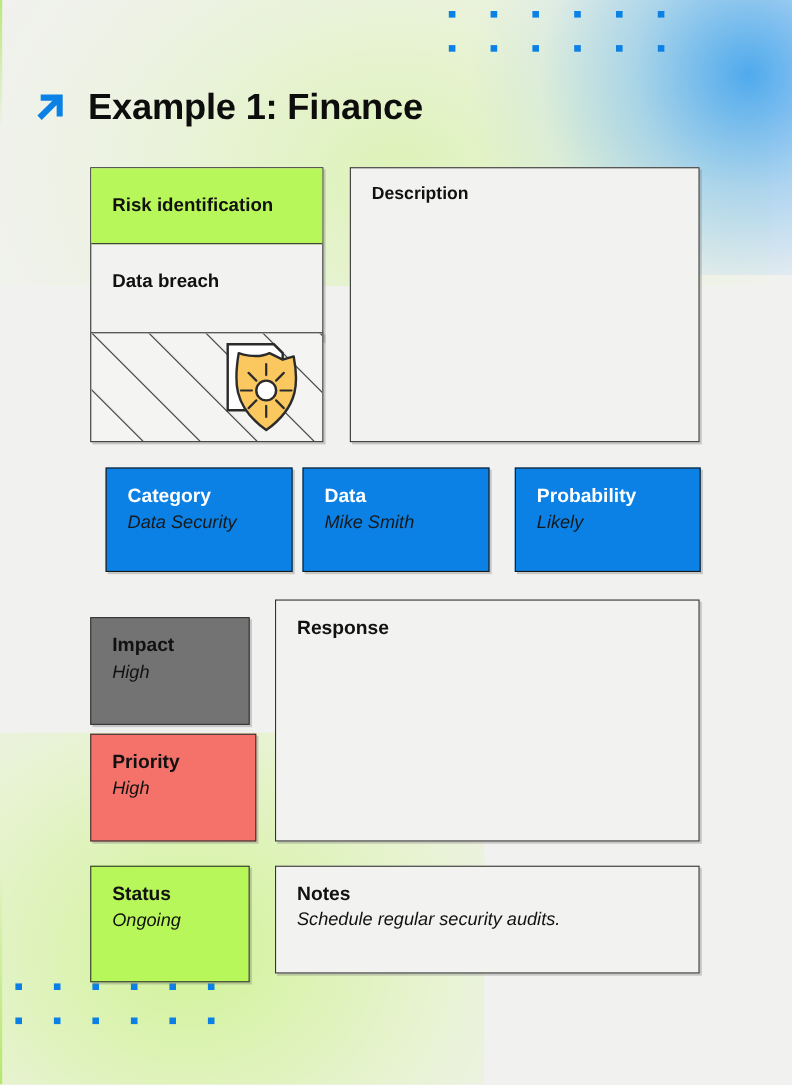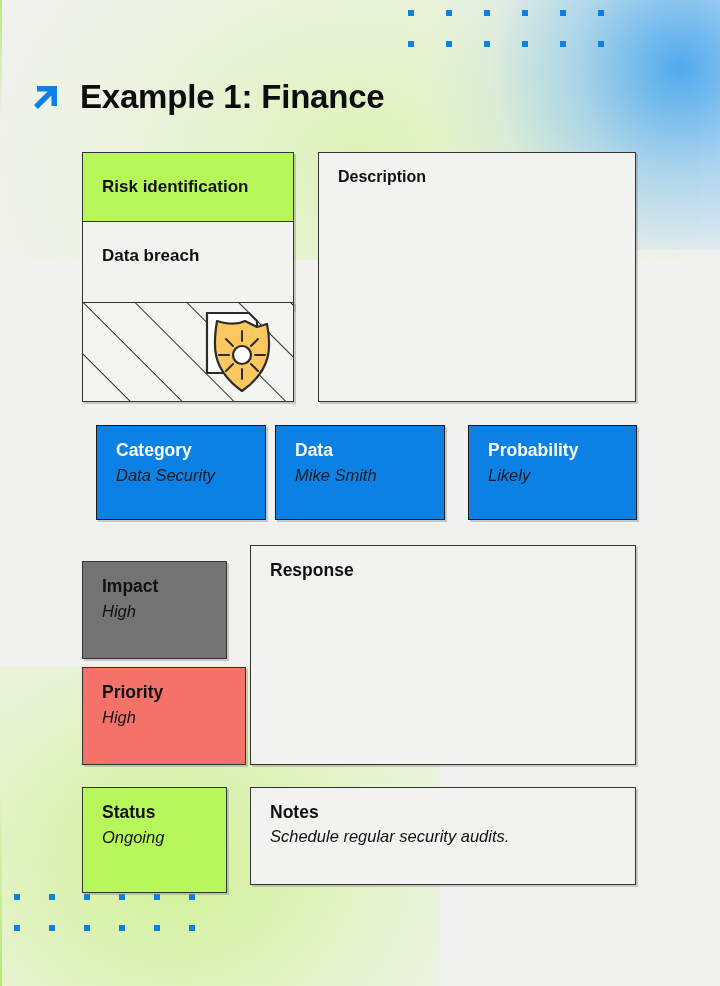--- a/index.html
+++ b/index.html
@@ -138,21 +138,21 @@
     border-color: #1a1a1a;
   }
   .blue-card .card-label { color: #ffffff; font-size: 17.5px; margin-bottom: 3px; }
   .blue-card .card-value { color: #15191c; font-size: 16.5px; }
   .bc-1 { left: 96px;  width: 170px; }
   .bc-2 { left: 275px; width: 170px; }
   .bc-3 { left: 468px; width: 169px; }
 
   
   .impact-card   { left: 82px; top: 545px; width: 145px; height: 98px; background: #737373; margin-top: 16px; }
-  .priority-card { left: 82px; top: 667px; width: 164px; height: 98px; background: #f4726a; }
+  .priority-card { left: 82px; top: 667px; width: 151px; height: 98px; background: #f4726a; }
   .impact-card .card-label, .priority-card .card-label { font-size: 17.5px; margin-bottom: 3px; }
 
   
   .response-card { left: 250px; top: 545px; width: 386px; height: 220px; }
   .response-card .card-label { font-size: 17.5px; margin-bottom: 2px; }
   .response-card .card-value { font-size: 16.5px; line-height: 1.73; }
 
   
   .status-card { left: 82px; top: 787px; width: 145px; height: 106px; background: #b8f759; }
   .status-card .card-label { font-size: 17.5px; margin-bottom: 3px; }

